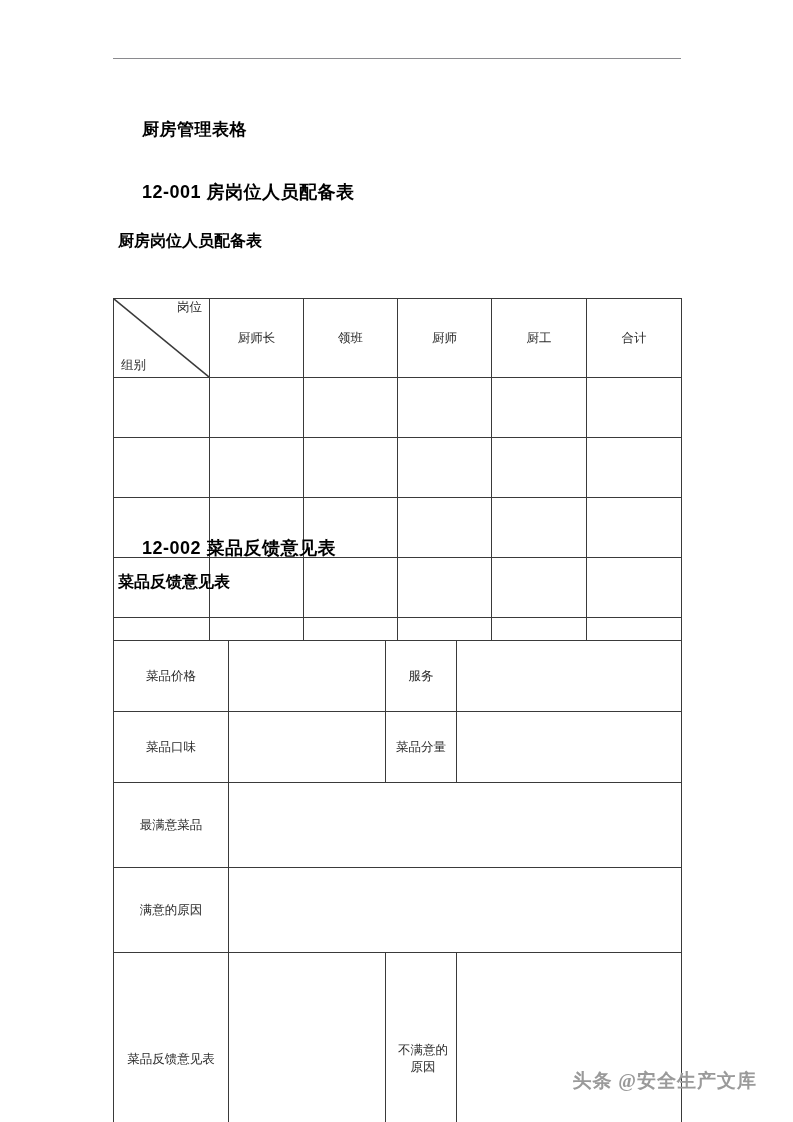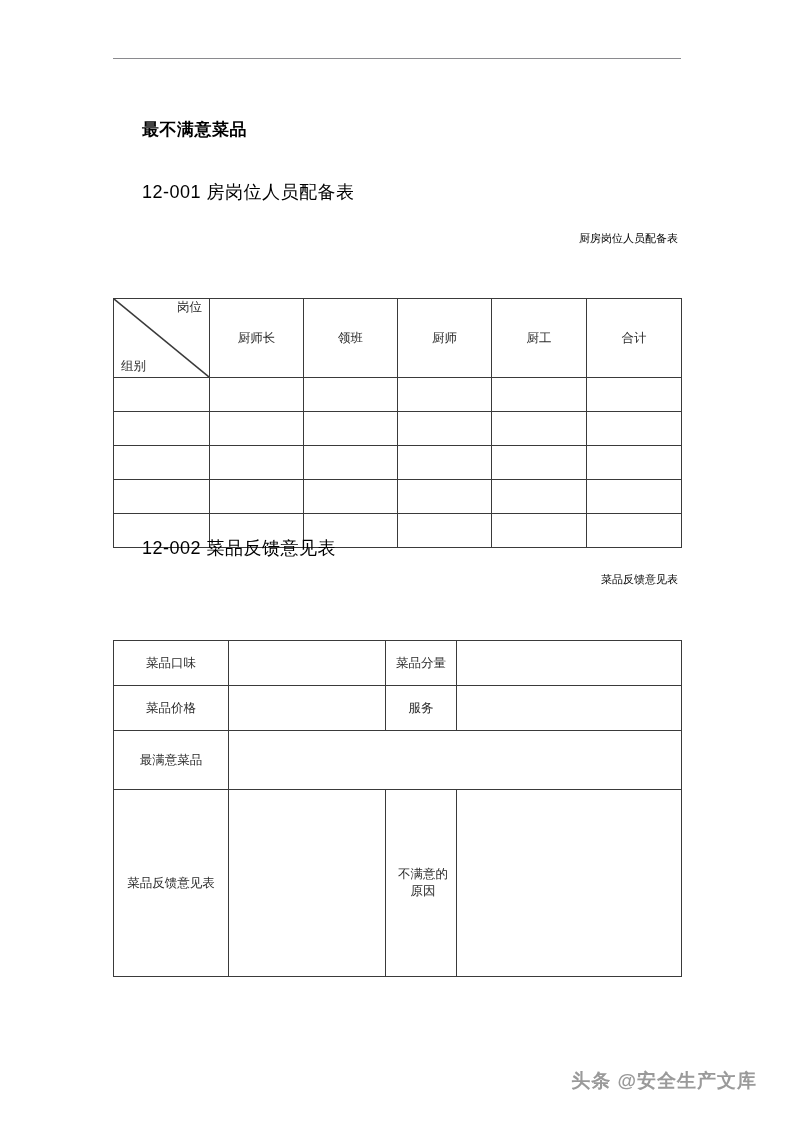--- a/index.html
+++ b/index.html
@@ -39,53 +39,53 @@
     font-family: "Liberation Sans", "DejaVu Sans", sans-serif;
     font-weight: bold;
     font-size: 17px;
     letter-spacing: 0.5px;
     white-space: nowrap;
   }
   .h2 {
     position: absolute;
     left: 142px;
     font-family: "Liberation Sans", "DejaVu Sans", sans-serif;
-    font-weight: normal;
+    font-weight: bold;
     font-size: 18px;
     letter-spacing: 0.5px;
     white-space: nowrap;
   }
   .h2.first { top: 180px; }
   .h2.second { top: 536px; }
 
   .caption {
     position: absolute;
     width: 560px;
     left: 118px;
-    text-align: right;
+    text-align: left;
     font-family: "Liberation Sans", "DejaVu Sans", sans-serif;
-    font-weight: normal;
-    font-size: 11px;
+    font-weight: bold;
+    font-size: 16px;
     white-space: nowrap;
   }
   .caption.cap1 { top: 231px; }
   .caption.cap2 { top: 572px; }
 
   
   .tbl {
     position: absolute;
     border-collapse: collapse;
     table-layout: fixed;
     font-family: "Liberation Serif", "DejaVu Serif", serif;
     font-size: 12.5px;
     color: #2b2b2b;
   }
   .tbl td {
     border: 1px solid #3a3a3a;
-    padding: 3px 4px;
+    padding: 16px 4px;
     vertical-align: middle;
     text-align: center;
     background: #ffffff;
   }
 
   
   #table-staffing {
     left: 113px;
     top: 298px;
     width: 568px;
@@ -118,20 +118,21 @@
     top: 2px;
     font-size: 12.5px;
     line-height: 1.1;
   }
   .diag-cell .lbl-bottom {
     position: absolute;
     left: 7px;
     bottom: 3px;
     font-size: 12.5px;
     line-height: 1.1;
+    font-family: Liberation Mono, monospace;
   }
 
   
   #table-feedback {
     left: 113px;
     top: 640px;
     width: 568px;
   }
   #table-feedback td { height: 38px; }
   #table-feedback tr.tall td { height: 52px; }
@@ -143,36 +144,36 @@
     vertical-align: middle;
     padding-left: 8px !important;
     line-height: 1.35;
   }
 
   
   .watermark {
     position: absolute;
     right: 36px;
     bottom: 28px;
-    font-family: Liberation Sans, sans-serif;
+    font-family: Liberation Serif, serif;
     font-size: 19px;
     font-weight: bold;
     color: #9a9a9a;
     white-space: nowrap;
     letter-spacing: 1px;
   }
 </style>
 </head>
 <body>
 
 <div class="page">
 
   <div class="top-rule"></div>
 
-  <div class="h1">最不满意菜品</div>
+  <div class="h1">厨房管理表格</div>
 
   <div class="h2 first">12-001 房岗位人员配备表</div>
   <div class="caption cap1">厨房岗位人员配备表</div>
 
   <table class="tbl" id="table-staffing">
     <colgroup>
       <col style="width:96px">
       <col style="width:94px">
       <col style="width:94px">
       <col style="width:94px">
@@ -243,35 +244,39 @@
 
   <table class="tbl" id="table-feedback">
     <colgroup>
       <col style="width:115px">
       <col style="width:157px">
       <col style="width:71px">
       <col style="width:225px">
     </colgroup>
     <tbody>
       <tr>
+        <td class="lbl-cell">菜品价格</td>
+        <td></td>
+        <td class="lbl-cell">服务</td>
+        <td></td>
+      </tr>
+      <tr>
         <td class="lbl-cell">菜品口味</td>
         <td></td>
         <td class="lbl-cell">菜品分量</td>
-        <td></td>
-      </tr>
-      <tr>
-        <td class="lbl-cell">菜品价格</td>
-        <td></td>
-        <td class="lbl-cell">服务</td>
         <td></td>
       </tr>
       <tr class="tall">
         <td class="lbl-cell">最满意菜品</td>
         <td colspan="3"></td>
       </tr>
+      <tr class="tall">
+        <td class="lbl-cell">满意的原因</td>
+        <td colspan="3"></td>
+      </tr>
       <tr class="xtall">
         <td class="lbl-cell">菜品反馈意见表</td>
         <td></td>
         <td class="cell-left-mid">不满意的原因</td>
         <td></td>
       </tr>
     </tbody>
   </table>
 
   <div class="watermark">头条 @安全生产文库</div>

